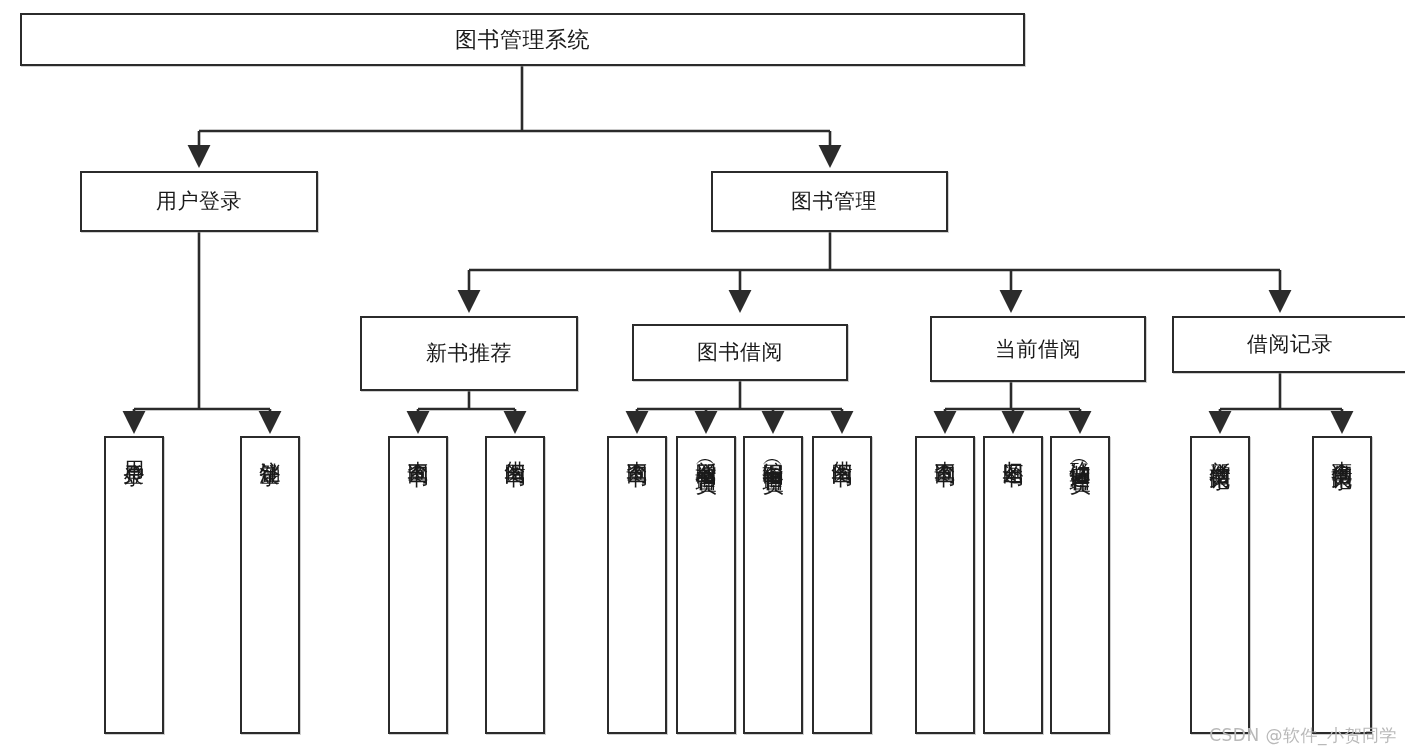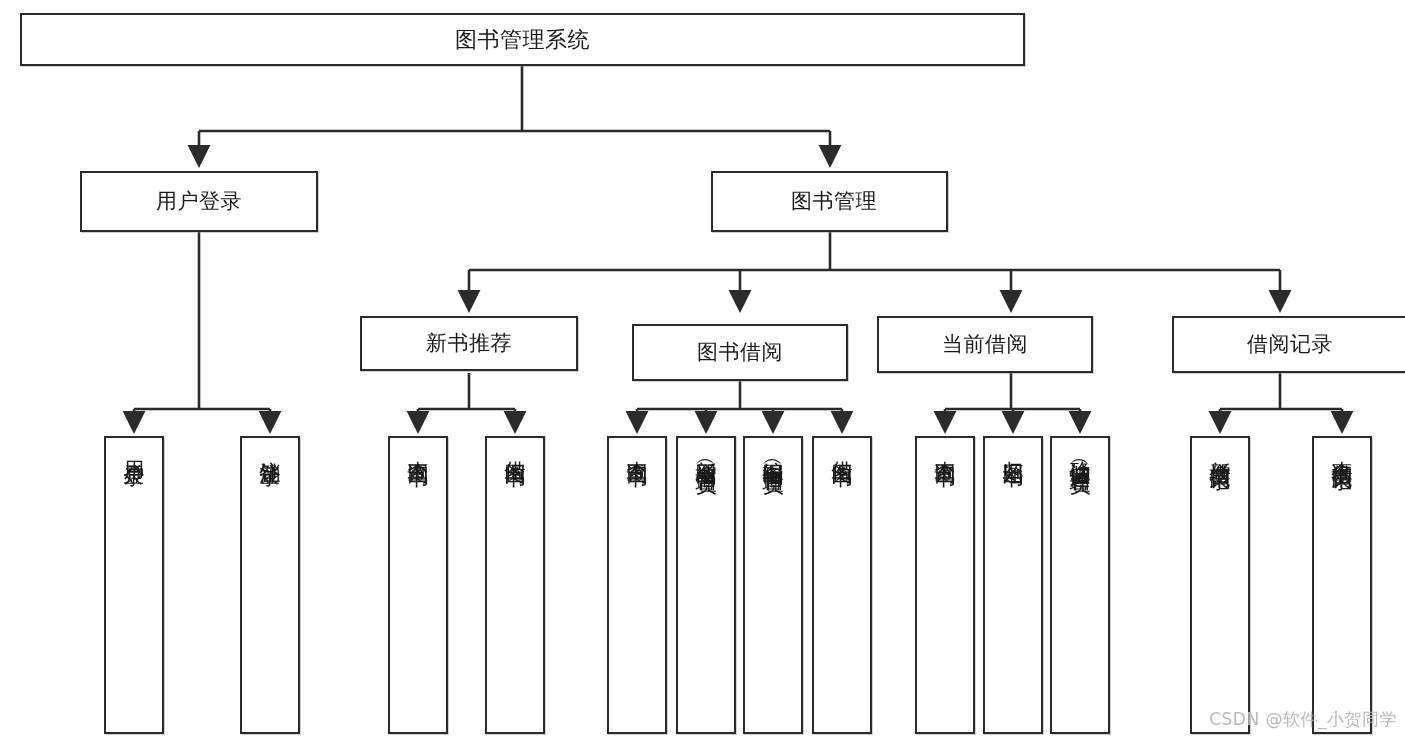--- a/index.html
+++ b/index.html
@@ -57,21 +57,21 @@
     writing-mode: vertical-rl;
     text-orientation: upright;
     font-size: 21px;
     line-height: 1.05;
     letter-spacing: 2px;
     white-space: nowrap;
   }
   .watermark {
     position: absolute;
     right: 8px;
-    bottom: 16px;
+    bottom: 0;
     font-size: 17px;
     color: #b9b9b9;
     letter-spacing: 0.5px;
     white-space: nowrap;
     font-family: "DejaVu Sans", "Liberation Sans", sans-serif;
   }
 </style>
 </head>
 <body>
 
@@ -131,27 +131,27 @@
     <span class="label">图书管理系统</span>
   </div>
 
   <div class="node horiz" style="left: 80px; top: 171px; width: 238px; height: 61px;">
     <span class="label">用户登录</span>
   </div>
   <div class="node horiz" style="left: 711px; top: 171px; width: 237px; height: 61px; padding-left: 9px;">
     <span class="label">图书管理</span>
   </div>
 
-  <div class="node horiz" style="left: 360px; top: 316px; width: 218px; height: 55px;">
+  <div class="node horiz" style="left: 360px; top: 316px; width: 218px; height: 75px;">
     <span class="label">新书推荐</span>
   </div>
   <div class="node horiz" style="left: 632px; top: 324px; width: 216px; height: 57px;">
     <span class="label">图书借阅</span>
   </div>
-  <div class="node horiz" style="left: 877px; top: 316px; width: 216px; height: 57px;">
+  <div class="node horiz" style="left: 930px; top: 316px; width: 216px; height: 66px;">
     <span class="label">当前借阅</span>
   </div>
   <div class="node horiz" style="left: 1172px; top: 316px; width: 236px; height: 57px;">
     <span class="label">借阅记录</span>
   </div>
 
   <div class="node vert" style="left: 104px; top: 436px; width: 60px; height: 298px;">
     <span class="label">用户登录</span>
   </div>
   <div class="node vert" style="left: 240px; top: 436px; width: 60px; height: 298px;">

